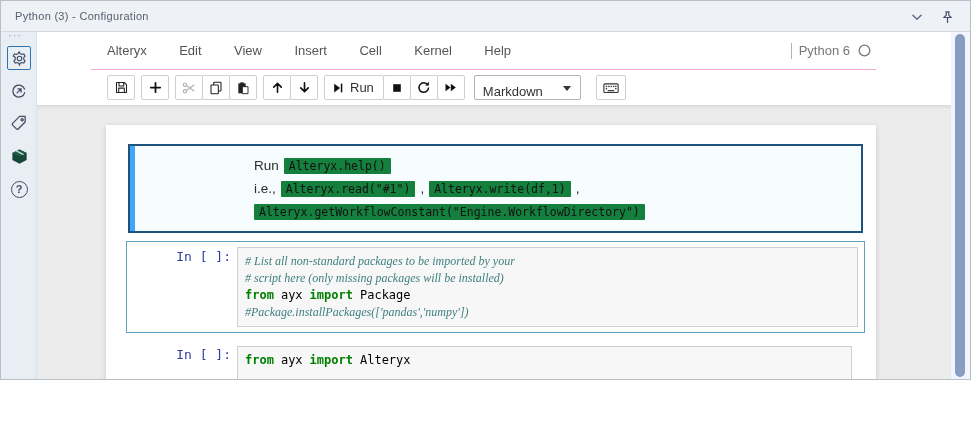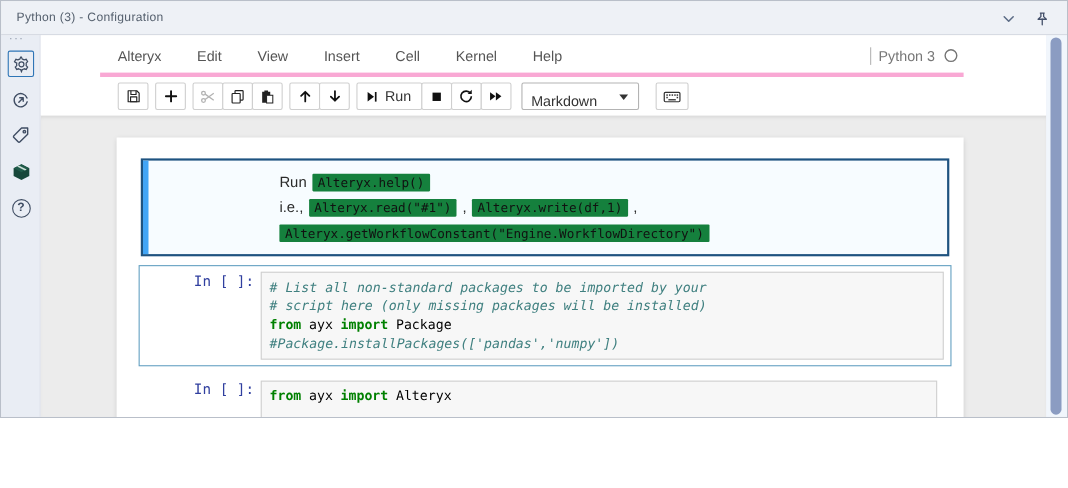--- a/index.html
+++ b/index.html
@@ -31,21 +31,21 @@
   .side-icon.selected { border:1px solid #2e75b6; border-radius:2px; }
   .help-circle {
     width:17px; height:17px; border:1.6px solid #3f4d63; border-radius:50%;
     display:flex; align-items:center; justify-content:center;
     font-size:11px; font-weight:bold; color:#3f4d63;
   }
   
   .main-header { position:absolute; left:36px; top:31px; right:19px; height:73px; background:#fff; }
   .menubar {
     position:absolute; left:54px; top:0; width:785px; height:38px;
-    border-bottom:4px solid #f9a8d4; padding-left:2px;
+    border-bottom:1px solid #f9a8d4; padding-left:2px;
   }
   .menu-item {
     display:inline-block; padding:0 14px; line-height:37px;
     font-size:13px; color:#555; cursor:pointer;
   }
   .kernel-indicator { position:absolute; right:4px; top:0; height:37px; display:flex; align-items:center; gap:7px; }
   .kernel-sep { width:1px; height:16px; background:#b5b5b5; }
   .kernel-name { font-size:13px; color:#777; }
   
   .toolbar { position:absolute; left:70px; top:38px; height:35px; display:flex; align-items:center; gap:6px; }
@@ -98,21 +98,21 @@
   .input-box {
     position:absolute; left:110px; background:#f7f7f7; border:1px solid #cfcfcf;
     padding:5px 7px; cursor:text;
   }
   .box-a { top:5px; right:6px; height:80px; }
   .box-b { top:6px; right:12px; height:56px; }
   .code-line {
     font-family:"DejaVu Sans Mono", monospace; font-size:12px; line-height:17px;
     color:#000; display:flex; gap:7px; white-space:pre;
   }
-  .tok-comment { color:#408080; font-style:italic; }
+  .tok-comment { color:#408080; font-style:italic;font-family:Liberation Serif, serif; }
   .tok-kw { color:#008000; font-weight:bold; }
   
   .scrollbar { position:absolute; right:0; top:31px; bottom:0; width:19px; background:#f1f6fc; }
   .scroll-thumb { position:absolute; left:4px; top:2px; bottom:2px; width:10px; background:#8b9cc2; border-radius:5px; cursor:grab; }
   svg { display:block; }
 </style>
 </head>
 <body>
 
 <div class="window">
@@ -181,21 +181,21 @@
     <div class="menubar">
       <span class="menu-item">Alteryx</span>
       <span class="menu-item">Edit</span>
       <span class="menu-item">View</span>
       <span class="menu-item">Insert</span>
       <span class="menu-item">Cell</span>
       <span class="menu-item">Kernel</span>
       <span class="menu-item">Help</span>
       <span class="kernel-indicator">
         <span class="kernel-sep"></span>
-        <span class="kernel-name">Python 3</span>
+        <span class="kernel-name">Python 6</span>
         <span>
           <svg width="15" height="15" viewBox="0 0 24 24">
               <circle cx="12" cy="12" r="8.5" fill="none" stroke="#757575" stroke-width="2"></circle>
             </svg>
         </span>
       </span>
     </div>
 
     <div class="toolbar">
       <div class="btn-group">

